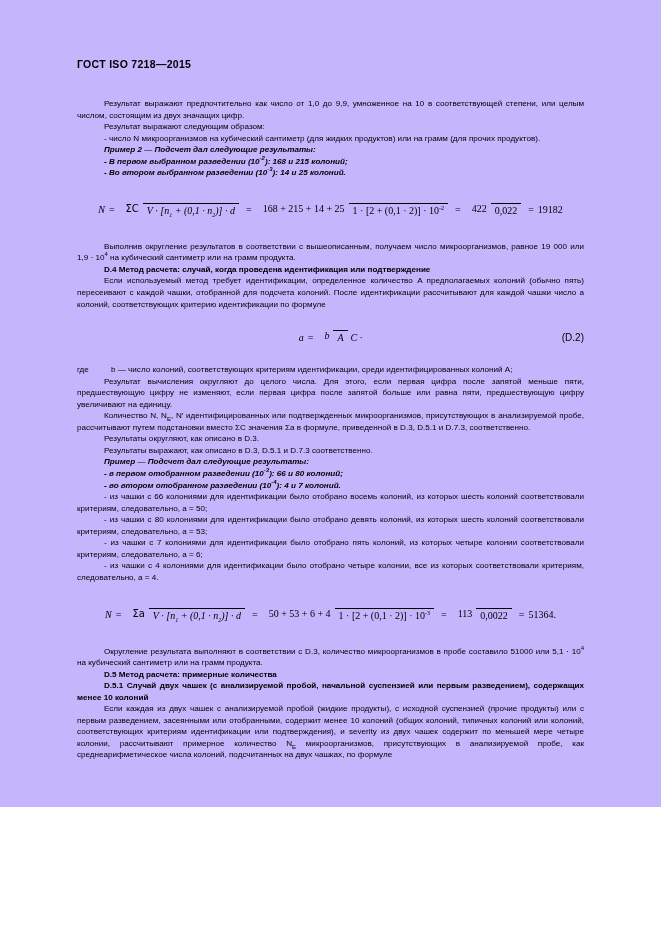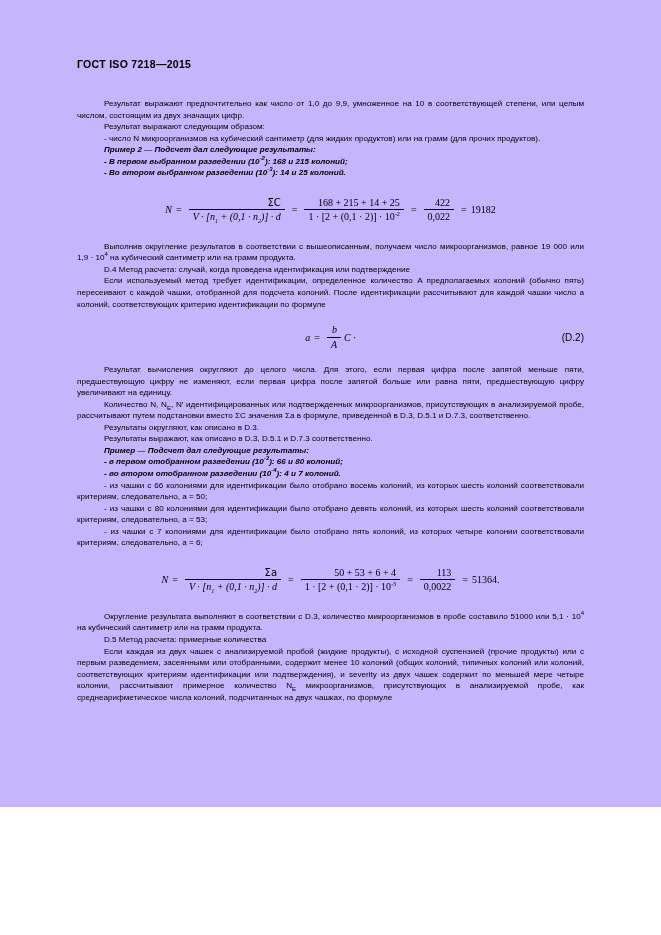--- a/index.html
+++ b/index.html
@@ -36,43 +36,43 @@
   }
   p {
     margin: 0;
     font-size: 8.1px;
     line-height: 11.55px;
     text-align: justify;
     text-justify: inter-word;
     hyphens: none;
   }
   p.ind { text-indent: 27px; }
-  .bold { font-weight: normal; }
+  .bold { font-weight: bold; }
   .bi { font-weight: bold; font-style: italic; }
   sup, sub {
     font-size: 6px;
     line-height: 0;
   }
   sup { vertical-align: super; }
   sub { vertical-align: sub; }
 
   
   .formula-row {
     display: flex;
     align-items: center;
     justify-content: center;
     font-family: "Liberation Serif", serif;
     position: relative;
   }
   .fml { font-size: 10px; }
   .mi { font-style: italic; }
   .frac {
     display: inline-flex;
-    flex-direction: column;
-    align-items: flex-end;
+    flex-direction: row;
+    align-items: flex-start;
     vertical-align: middle;
     margin: 0 3px;
     line-height: 1.15;
   }
   .frac .num { padding: 0 4px 1px 4px; }
   .frac .den {
     padding: 1px 4px 0 4px;
     border-top: 1px solid #000;
   }
   .eq { margin: 0 4px; }
@@ -162,39 +162,44 @@
       <span class="frac">
         <span class="num mi">b</span>
         <span class="den mi">A</span>
       </span>
       <span class="mi">C ·</span>
       <span class="fnum">(D.2)</span>
     </div>
 
     <div class="sp10"></div>
 
+    <div class="gde-row">
+      <span class="gde-label">где</span>
+      <span class="gde-body">b — число колоний, соответствующих критериям идентификации, среди идентифицированных колоний A;</span>
+    </div>
 
     <p class="ind">Результат вычисления округляют до целого числа. Для этого, если первая цифра после запятой меньше пяти, предшествующую цифру не изменяют, если первая цифра после запятой больше или равна пяти, предшествующую цифру увеличивают на единицу.</p>
     <p class="ind">
       <span>Количество N, N</span><sub>E</sub><span>, N′ идентифицированных или подтвержденных микроорганизмов, присутствующих в анализируемой пробе, рассчитывают путем подстановки вместо ΣC значения Σa в формуле, приведенной в D.3, D.5.1 и D.7.3, соответственно.</span>
     </p>
     <p class="ind">Результаты округляют, как описано в D.3.</p>
     <p class="ind">Результаты выражают, как описано в D.3, D.5.1 и D.7.3 соответственно.</p>
 
     <p class="ind bi">Пример — Подсчет дал следующие результаты:</p>
     <p class="ind bi">
       <span>- в первом отобранном разведении (10</span><sup>-3</sup><span>): 66 и 80 колоний;</span>
     </p>
     <p class="ind bi">
       <span>- во втором отобранном разведении (10</span><sup>-4</sup><span>): 4 и 7 колоний.</span>
     </p>
 
     <p class="ind">- из чашки с 66 колониями для идентификации было отобрано восемь колоний, из которых шесть колоний соответствовали критериям, следовательно, a = 50;</p>
     <p class="ind">- из чашки с 80 колониями для идентификации было отобрано девять колоний, из которых шесть колоний соответствовали критериям, следовательно, a = 53;</p>
     <p class="ind">- из чашки с 7 колониями для идентификации было отобрано пять колоний, из которых четыре колонии соответствовали критериям, следовательно, a = 6;</p>
+    <p class="ind">- из чашки с 4 колониями для идентификации было отобрано четыре колонии, все из которых соответствовали критериям, следовательно, a = 4.</p>
 
     <div class="sp10"></div>
 
     <div class="formula-row fml" style="height:42px;">
       <span class="mi">N</span>
       <span class="eq">=</span>
       <span class="frac">
         <span class="num sigma">Σa</span>
         <span class="den mi"><span>V · [n</span><sub>1</sub><span> + (0,1 · n</span><sub>2</sub><span>)] · d</span></span>
       </span>
@@ -212,20 +217,21 @@
       <span>51364.</span>
     </div>
 
     <div class="sp10"></div>
 
     <p class="ind">
       <span>Округление результата выполняют в соответствии с D.3, количество микроорганизмов в пробе составило 51000 или 5,1 · 10</span><sup>4</sup><span> на кубический сантиметр или на грамм продукта.</span>
     </p>
 
     <p class="ind bold">D.5 Метод расчета: примерные количества</p>
+    <p class="ind bold">D.5.1 Случай двух чашек (с анализируемой пробой, начальной суспензией или первым разведением), содержащих менее 10 колоний</p>
     <p class="ind">
       <span>Если каждая из двух чашек с анализируемой пробой (жидкие продукты), с исходной суспензией (прочие продукты) или с первым разведением, засеянными или отобранными, содержит менее 10 колоний (общих колоний, типичных колоний или колоний, соответствующих критериям идентификации или подтверждения), и severity из двух чашек содержит по меньшей мере четыре колонии, рассчитывают примерное количество N</span><sub>E</sub><span> микроорганизмов, присутствующих в анализируемой пробе, как среднеарифметическое числа колоний, подсчитанных на двух чашках, по формуле</span>
     </p>
 
   </div>
 
   <div class="pagenum">62</div>
 
 </div>
 

